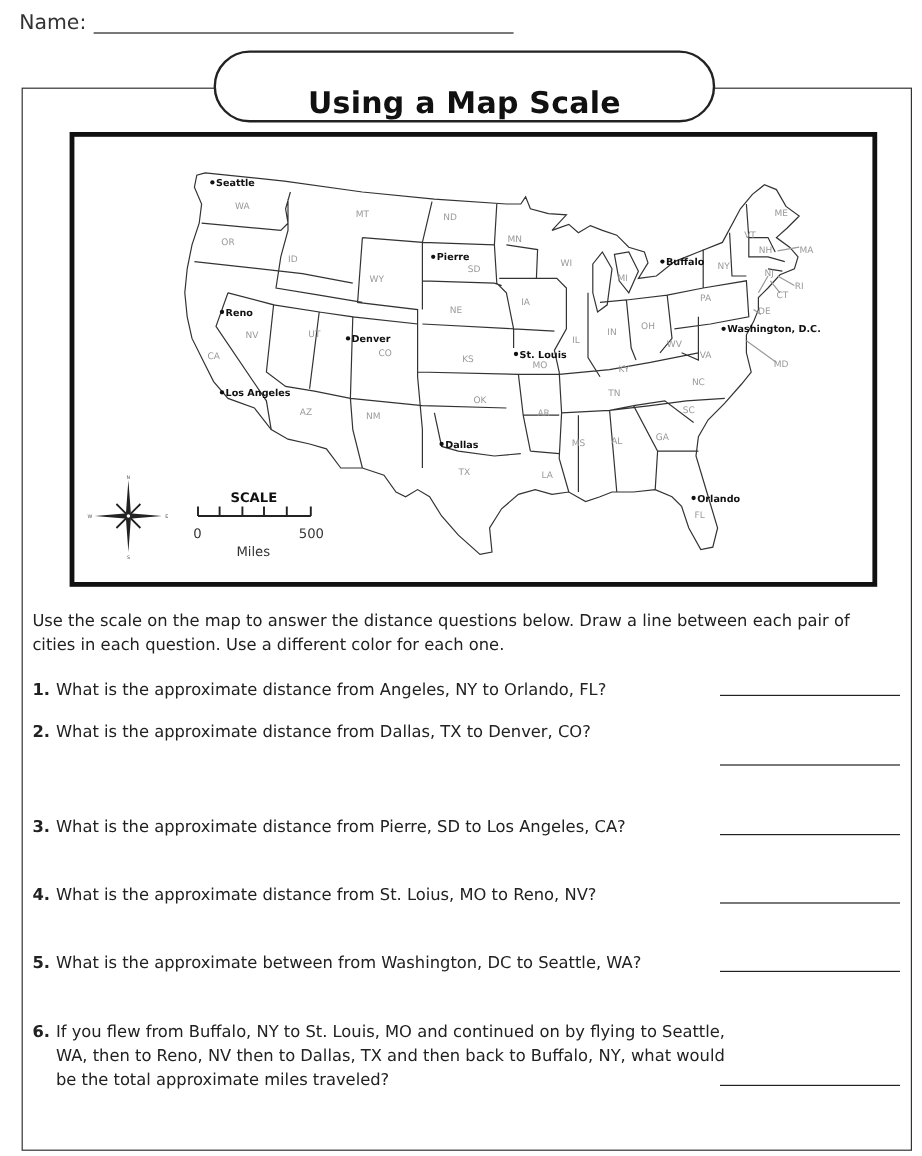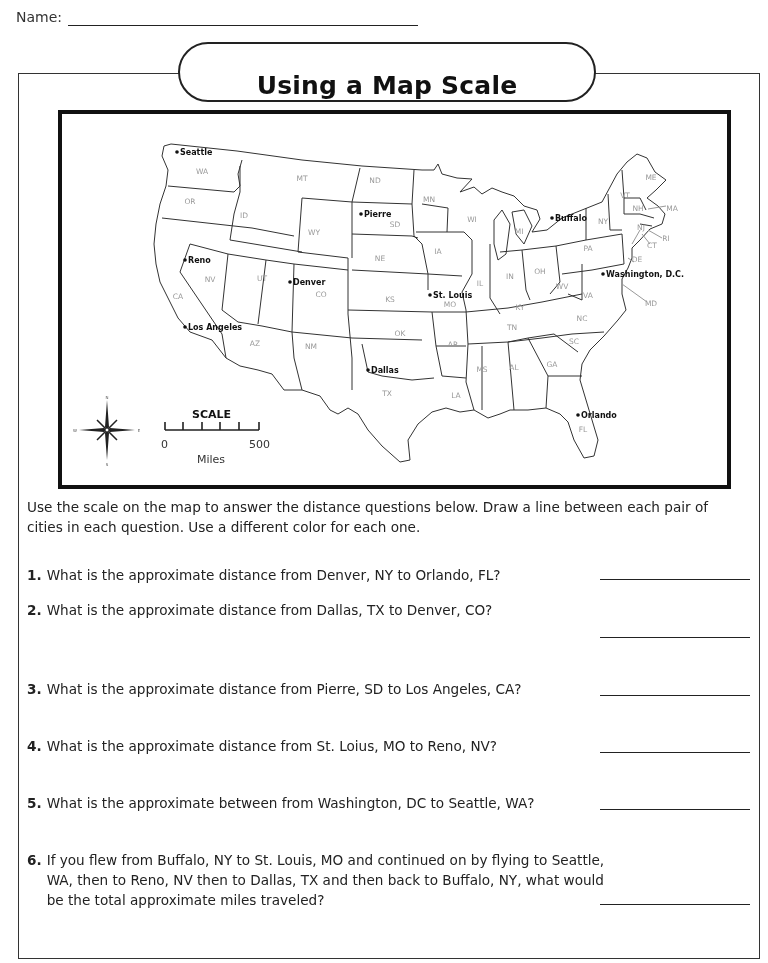--- a/index.html
+++ b/index.html
@@ -1,28 +1,28 @@
 <!DOCTYPE html>
 <html><head>
 <meta charset="utf-8">
 <style>
   html,body{margin:0;padding:0;background:#fff;}
   body{width:768px;height:963px;position:relative;overflow:hidden;font-family:"DejaVu Sans","Liberation Sans",sans-serif;color:#222;}
-  .name-row{position:absolute;left:16px;top:9px;font-size:14px;color:#333;display:flex;align-items:flex-start;}
+  .name-row{position:absolute;left:16px;top:9px;font-size:17px;color:#333;display:flex;align-items:center;}
   .name-line{display:inline-block;width:350px;border-bottom:1.5px solid #222;margin-left:6px;height:16px;}
   .outer{position:absolute;left:18px;top:73px;width:742px;height:886px;border:1.5px solid #333;box-sizing:border-box;}
   .title-pill{position:absolute;left:178px;top:42px;width:418px;height:60px;border:2px solid #222;border-radius:32px;background:#fff;box-sizing:border-box;display:flex;align-items:flex-end;justify-content:center;}
   .title-pill span{font-size:25px;font-weight:bold;color:#111;letter-spacing:0.2px;font-family:"DejaVu Sans",sans-serif;}
   .map-frame{position:absolute;left:58px;top:110px;width:673px;height:379px;border:4px solid #111;box-sizing:border-box;background:#fff;overflow:hidden;}
   .map-frame svg{position:absolute;left:0;top:0;}
   .st{font-size:7.5px;fill:#999;font-family:"DejaVu Sans",sans-serif;text-anchor:middle;}
   .city{font-size:8px;fill:#111;font-weight:bold;font-family:"DejaVu Sans",sans-serif;}
   .scale-title{font-size:11px;font-weight:bold;fill:#111;font-family:"DejaVu Sans",sans-serif;}
   .scale-num{font-size:11px;fill:#333;font-family:"DejaVu Sans",sans-serif;}
-  .instructions{position:absolute;left:27px;top:497px;width:720px;font-size:13.6px;line-height:20px;color:#222;}
+  .instructions{position:absolute;left:27px;top:508px;width:720px;font-size:13.6px;line-height:20px;color:#222;}
   .q{position:absolute;left:27px;width:720px;font-size:13.6px;line-height:20px;color:#222;}
   .q .num{font-weight:bold;margin-right:5px;}
   .q .text{display:inline-block;}
   .q6 .text{display:inline-block;width:575px;vertical-align:top;}
   .q6 .num{vertical-align:top;}
   .answer-line{position:absolute;left:600px;width:150px;border-bottom:1.5px solid #222;height:0;}
 </style>
 </head>
 <body>
 
@@ -160,21 +160,21 @@
       <text class="scale-num" x="99" y="334">0</text>
       <text class="scale-num" x="187" y="334">500</text>
       <text class="scale-num" x="135" y="349">Miles</text>
     </g>
   </svg>
 </div>
 
 <div class="instructions">Use the scale on the map to answer the distance questions below.  Draw a line between each pair of cities in each question.  Use a different color for each one.</div>
 
 <div class="q" style="top:565px">
-  <span class="num">1.</span><span class="text">What is the approximate distance from Denver, NY to Orlando, FL?</span>
+  <span class="num">1.</span><span class="text">What is the approximate distance from Angeles, NY to Orlando, FL?</span>
 </div>
 <div class="answer-line" style="top:579px"></div>
 
 <div class="q" style="top:600px">
   <span class="num">2.</span><span class="text">What is the approximate distance from Dallas, TX to Denver, CO?</span>
 </div>
 <div class="answer-line" style="top:637px"></div>
 
 <div class="q" style="top:679px">
   <span class="num">3.</span><span class="text">What is the approximate distance from Pierre, SD to Los Angeles, CA?</span>

